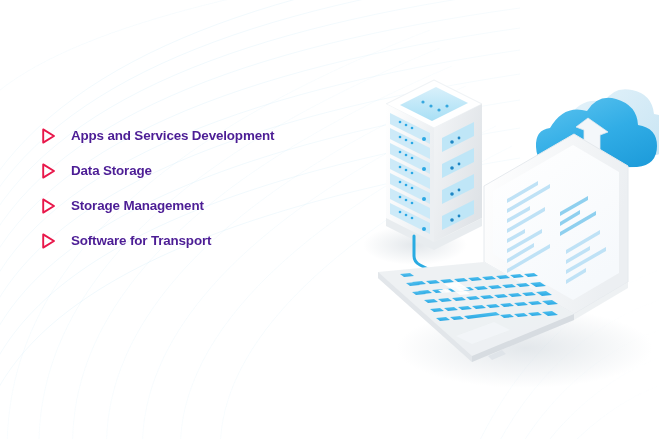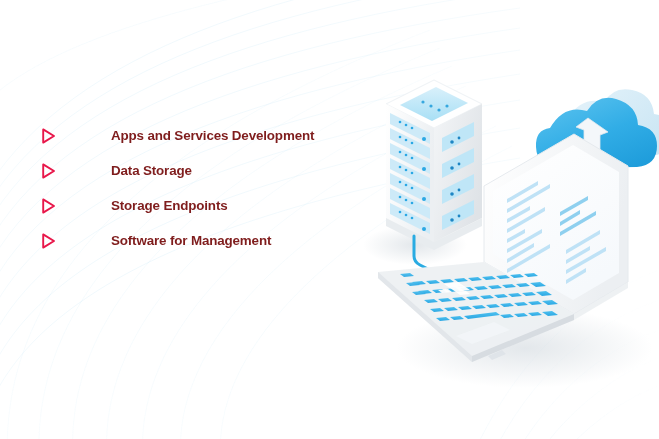--- a/index.html
+++ b/index.html
@@ -36,25 +36,24 @@
   }
   .bullet-arrow{
     width:20px;height:20px;
     flex:0 0 20px;
     margin-right:13px;
     display:block;
   }
   .item-label{
     font-size:13.4px;
     font-weight:bold;
-    color:#7f1d1d;
+    color:#4c1d95;
     letter-spacing:-0.15px;
     white-space:nowrap;
     line-height:1;
-    margin-left:40px;
   }
 
   
   #illustration{
     position:absolute;
     left:360px;top:60px;
     width:299px;height:330px;
   }
 </style>
 </head>
@@ -119,29 +118,29 @@
       <svg class="bullet-arrow" viewBox="0 0 20 20">
         <path d="M5.2 3.4 L16 10 L5.2 16.6 Z" fill="none" stroke="#e8174a" stroke-width="1.9" stroke-linejoin="round"></path>
       </svg>
       <span class="item-label">Data Storage</span>
     </div>
 
     <div class="list-item">
       <svg class="bullet-arrow" viewBox="0 0 20 20">
         <path d="M5.2 3.4 L16 10 L5.2 16.6 Z" fill="none" stroke="#e8174a" stroke-width="1.9" stroke-linejoin="round"></path>
       </svg>
-      <span class="item-label">Storage Endpoints</span>
+      <span class="item-label">Storage Management</span>
     </div>
 
 
     <div class="list-item">
       <svg class="bullet-arrow" viewBox="0 0 20 20">
         <path d="M5.2 3.4 L16 10 L5.2 16.6 Z" fill="none" stroke="#e8174a" stroke-width="1.9" stroke-linejoin="round"></path>
       </svg>
-      <span class="item-label">Software for Management</span>
+      <span class="item-label">Software for Transport</span>
     </div>
 
   </div>
 
   <svg id="illustration" viewBox="0 0 299 330">
     <defs>
       <linearGradient id="gBlue" x1="0" y1="0" x2="0.4" y2="1">
         <stop offset="0%" stop-color="#4cb9e8"></stop>
         <stop offset="100%" stop-color="#1d9fdb"></stop>
       </linearGradient>

